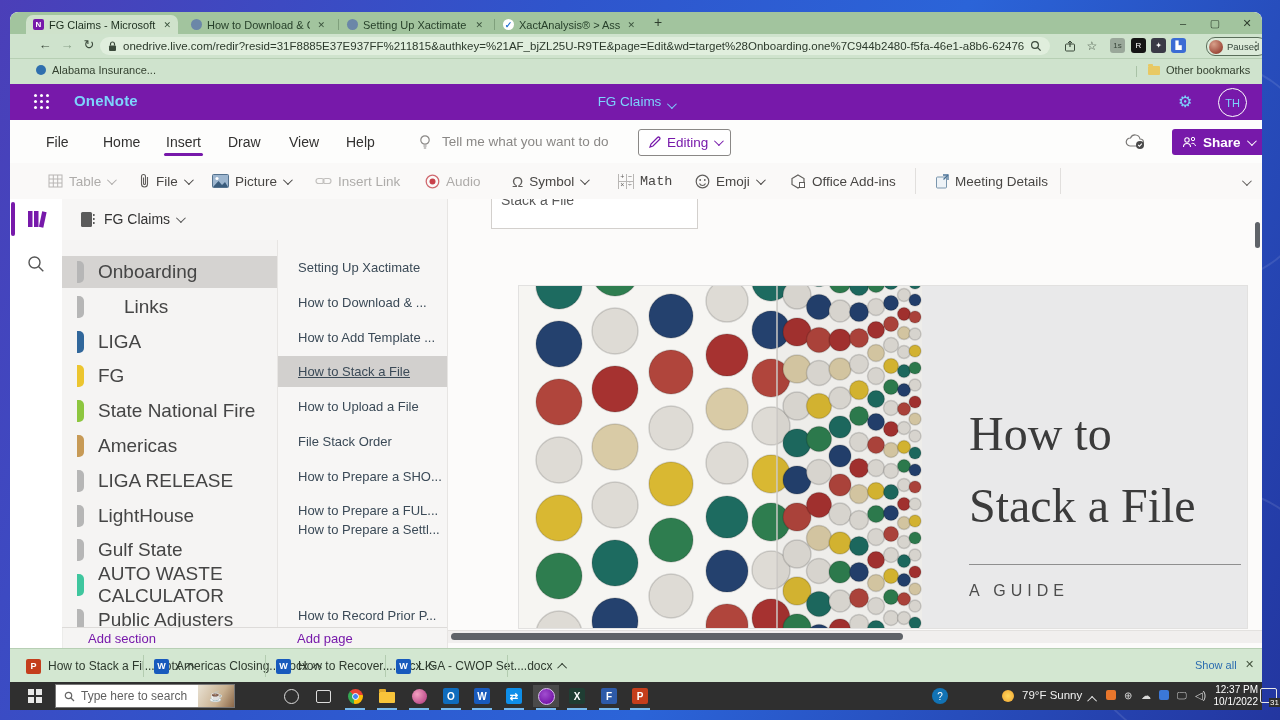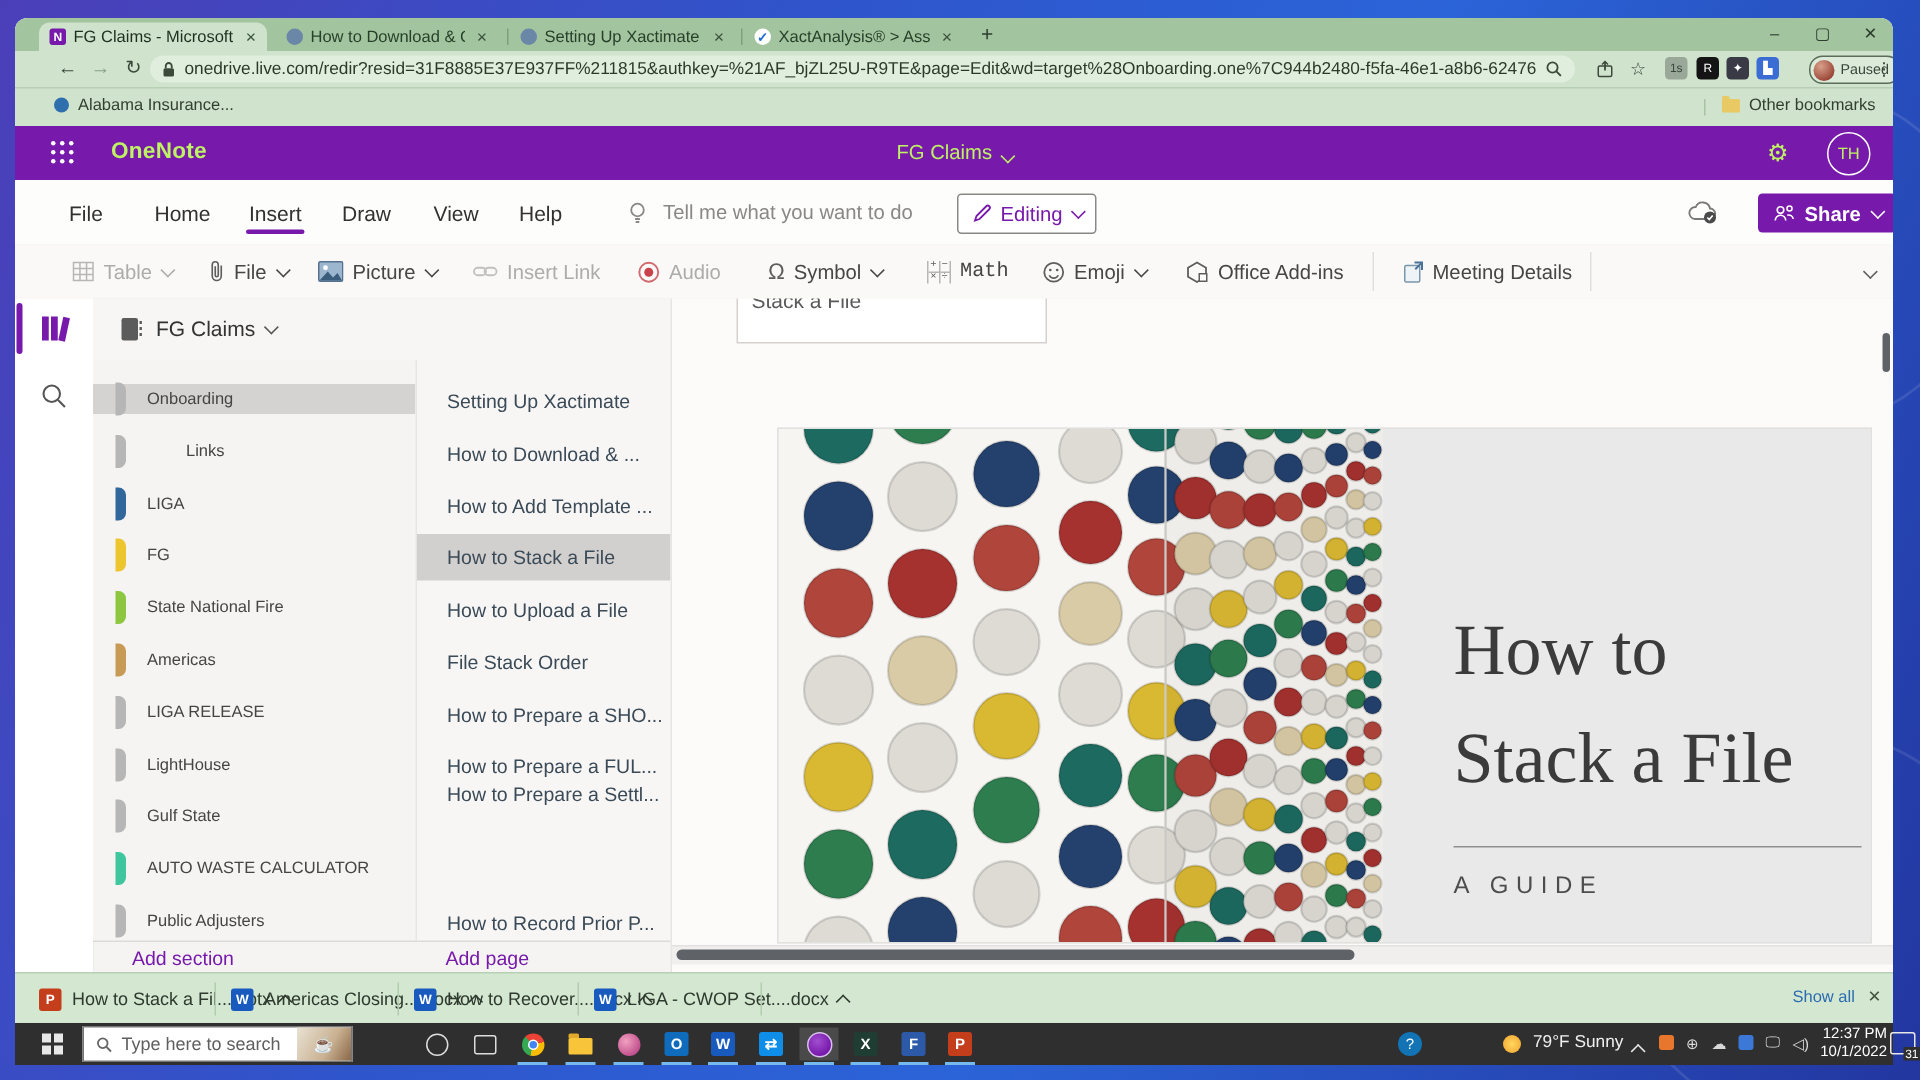--- a/index.html
+++ b/index.html
@@ -33,21 +33,21 @@
   .ext{position:absolute;top:4px;width:15px;height:15px;border-radius:3px;display:flex;align-items:center;justify-content:center;font-size:8px;color:#fff;}
   #avatar-paused{position:absolute;left:1196px;top:3px;height:17px;border:1px solid #5a6e5a;border-radius:9px;display:flex;align-items:center;font-size:9.5px;color:#35453a;padding:0 7px 0 2px;gap:4px;background:rgba(255,255,255,.25);}
   #avatar-img{width:14px;height:14px;border-radius:50%;background:radial-gradient(circle at 35% 30%,#d8a08a,#9e4b3c 70%,#6e2f26);}
   
   #bookmarks{position:absolute;left:0;top:46px;width:1252px;height:26px;background:#cfe3cd;border-top:1px solid #b7cfb4;}
   .bm{position:absolute;top:5px;display:flex;align-items:center;gap:6px;font-size:11px;color:#33402f;}
   .bm-dot{width:10px;height:10px;border-radius:50%;background:#2f6fae;}
   .bm-folder{width:12px;height:9px;background:#e8c964;border-radius:1px;position:relative;}
   .bm-folder:before{content:"";position:absolute;left:0;top:-2px;width:5px;height:2px;background:#e8c964;border-radius:1px 1px 0 0;}
   
-  #purplebar{position:absolute;left:0;top:72px;width:1252px;height:36px;background:#7719aa;color:#bef264;}
+  #purplebar{position:absolute;left:0;top:72px;width:1252px;height:36px;background:#7719aa;color:#7dd3fc;}
   #waffle{position:absolute;left:24px;top:10px;width:16px;height:16px;display:grid;grid-template-columns:repeat(3,1fr);gap:2.5px;}
   #waffle i{width:3px;height:3px;background:#fff;border-radius:50%;}
   #on-app{position:absolute;left:64px;top:8px;font-size:15px;font-weight:bold;letter-spacing:.2px;}
   #on-doc{position:absolute;left:0;top:10px;width:1252px;text-align:center;font-size:13.5px;display:flex;justify-content:center;gap:6px;}
   #gear{position:absolute;left:1168px;top:8px;font-size:16px;}
   #th-avatar{position:absolute;left:1208px;top:4px;width:27px;height:27px;border:1.5px solid #fff;border-radius:50%;display:flex;align-items:center;justify-content:center;font-size:11px;text-align:center;}
   
   #menubar{position:absolute;left:0;top:108px;width:1252px;height:43px;background:#fdfdfc;border-bottom:1px solid #edebe9;}
   .m-item{position:absolute;top:0;height:43px;display:flex;align-items:center;font-size:14px;color:#323130;}
   .m-item.active:after{content:"";position:absolute;left:-2px;right:-2px;bottom:7px;height:3px;background:#7719aa;border-radius:2px;}
@@ -64,21 +64,21 @@
   .mathgrid{width:15px;height:15px;display:grid;grid-template-columns:1fr 1fr;font-size:7px;line-height:7px;color:#605e5c;text-align:center;border-left:1px solid #b8b6b4;}
   .mathgrid span{border-bottom:1px solid #b8b6b4;border-right:1px solid #b8b6b4;}
   .mathgrid span:nth-child(3),.mathgrid span:nth-child(4){border-bottom:none;}
   
   #app{position:absolute;left:0;top:187px;width:1252px;height:449px;background:#f5f4f3;}
   #navstrip{position:absolute;left:0;top:0;width:52px;height:449px;background:#fff;border-right:1px solid #ececea;}
   #nav-accent{position:absolute;left:1px;top:3px;width:4px;height:34px;background:#7719aa;border-radius:2px;}
   #panelheader{position:absolute;left:52px;top:0;width:385px;height:41px;background:#f7f6f5;border-bottom:1px solid #e4e2e0;}
   #sections{position:absolute;left:52px;top:41px;width:215px;height:387px;background:#f5f4f3;overflow:hidden;}
   #pages{position:absolute;left:267px;top:41px;width:170px;height:387px;background:#f7f6f5;border-left:1px solid #e7e5e3;overflow:hidden;}
-  .sec{position:absolute;left:0;width:215px;height:20px;display:flex;align-items:center;gap:14px;font-size:11px;color:#454545;text-align:right;}
+  .sec{position:absolute;left:0;width:215px;height:32px;display:flex;align-items:center;gap:14px;font-size:19px;color:#454545;}
   .sec.sel{background:#d5d3d1;}
   .sec-bar{width:7px;height:22px;border-radius:0 5px 5px 0;margin-left:15px;flex:0 0 auto;}
   .pg{position:absolute;left:0;width:170px;height:31px;display:flex;align-items:center;font-size:13px;color:#3b4a57;padding-left:20px;box-sizing:border-box;white-space:nowrap;overflow:hidden;}
   .pg.sel{background:#d2d0ce;}
   #listdivider{position:absolute;left:52px;top:428px;width:385px;height:1px;background:#dddbd9;}
   .addlink{position:absolute;top:430px;height:19px;font-size:13px;color:#7719aa;display:flex;align-items:center;}
   
   #content{position:absolute;left:437px;top:0;width:815px;height:449px;background:#fcfbfa;overflow:hidden;border-left:1px solid #e7e5e3;}
   #clipbox{position:absolute;left:43px;top:-17px;width:205px;height:45px;border:1px solid #d3d0cd;background:#fff;overflow:hidden;}
   #clipbox span{position:absolute;left:9px;top:9px;font-size:14px;color:#5a5a5a;}
@@ -457,21 +457,21 @@
       <div class="sec" style="top:364px;">
         <span class="sec-bar" style="background: rgb(182, 182, 182);"></span>
         <span>Public Adjusters</span>
       </div>
     </div>
 
     <div id="pages">
       <div class="pg" style="top:12px;">Setting Up Xactimate</div>
       <div class="pg" style="top:47px;">How to Download &amp; ...</div>
       <div class="pg" style="top:82px;">How to Add Template ...</div>
-      <div class="pg sel" style="top:116px;">How to Stack a File</div>
+      <div class="pg sel" style="top:116px;text-decoration:underline;">How to Stack a File</div>
       <div class="pg" style="top:151px;">How to Upload a File</div>
       <div class="pg" style="top:186px;">File Stack Order</div>
       <div class="pg" style="top:221px;">How to Prepare a SHO...</div>
       <div class="pg" style="top:255px;">How to Prepare a FUL...</div>
       <div class="pg" style="top:274px;text-align:center;">How to Prepare a Settl...</div>
       <div class="pg" style="top:360px;">How to Record Prior P...</div>
     </div>
 
     <div id="listdivider"></div>
     <div class="addlink" style="left:78px;">Add section</div>

